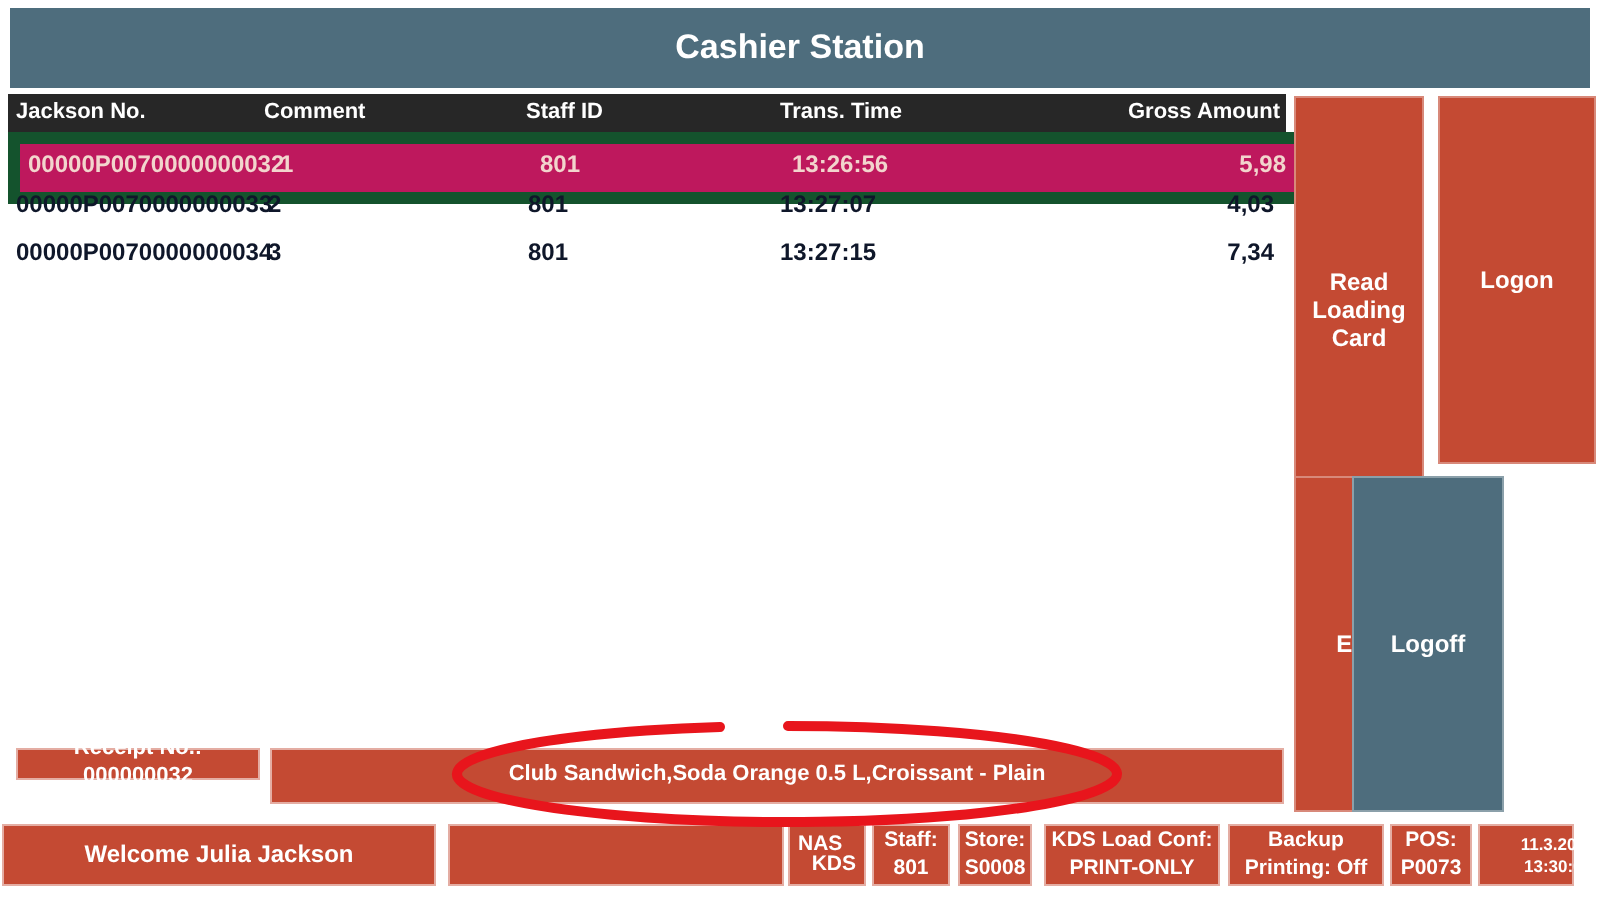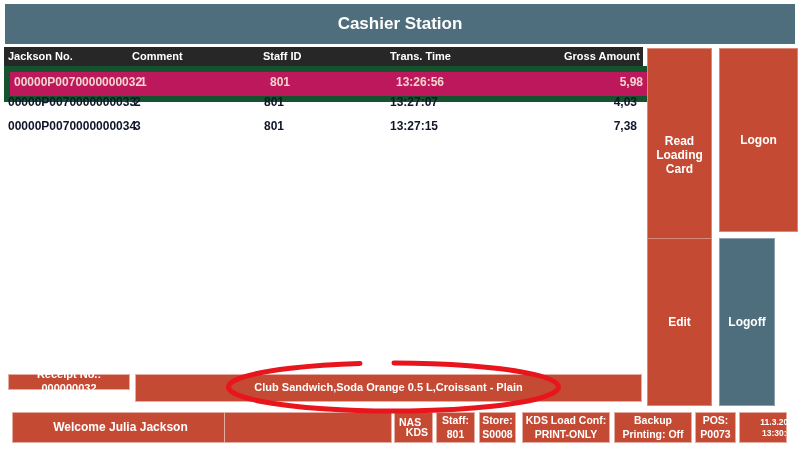--- a/index.html
+++ b/index.html
@@ -47,35 +47,35 @@
   
   .fn-btn{
     color:#ffffff;font-size:12px;font-weight:700;text-align:center;
     display:flex;align-items:center;justify-content:center;
     padding:0 4px;cursor:pointer;
     background:#c44a33;border:1px solid rgba(255,255,255,0.35);
   }
   .btn-read  {left:647px;top:48px; width:65px;height:213px;}
   .btn-logon {left:719px;top:48px; width:79px;height:184px;}
   .btn-edit  {left:647px;top:238px;width:65px;height:168px;}
-  .btn-logoff{left:719px;top:238px;width:56px;height:168px;background:#4e6d7d;}
+  .btn-logoff{left:676px;top:238px;width:76px;height:168px;background:#4e6d7d;}
 
   
   .red-box{
     background:#c44a33;color:#ffffff;font-weight:700;
     border:1px solid rgba(255,255,255,0.55);
     display:flex;flex-direction:column;align-items:center;justify-content:center;
     text-align:center;line-height:1.25;
   }
   .receipt-no-box{left:8px;top:374px;width:122px;height:16px;font-size:11px;}
   .items-bar{left:135px;top:374px;width:507px;height:28px;font-size:11px;}
 
   
   .sb{top:412px;height:31px;font-size:10.5px;}
-  .sb-welcome{left:12px;width:217px;font-size:12px;}
+  .sb-welcome{left:1px;width:217px;font-size:12px;}
   .sb-empty{left:224px;width:168px;}
   .sb-naskds{left:394px;width:39px;position:absolute;}
   .sb-naskds span{position:absolute;font-size:10.5px;}
   .sb-nas{top:3px;left:4px;}
   .sb-kds{bottom:3px;right:4px;}
   .sb-staff{left:436px;width:39px;}
   .sb-store{left:479px;width:37px;}
   .sb-kdsconf{left:522px;width:88px;}
   .sb-backup{left:614px;width:78px;}
   .sb-pos{left:695px;width:41px;}
@@ -114,21 +114,21 @@
     <span class="c-staff">801</span>
     <span class="c-time">13:27:07</span>
     <span class="c-amount">4,03</span>
   </div>
 
   <div class="row row3">
     <span class="c-receipt">00000P0070000000034</span>
     <span class="c-comment">3</span>
     <span class="c-staff">801</span>
     <span class="c-time">13:27:15</span>
-    <span class="c-amount">7,38</span>
+    <span class="c-amount">7,34</span>
   </div>
 </div>
 
 <div class="abs fn-btn btn-read">Read Loading Card</div>
 <div class="abs fn-btn btn-logon">Logon</div>
 <div class="abs fn-btn btn-edit">Edit</div>
 <div class="abs fn-btn btn-logoff">Logoff</div>
 
 <div class="abs red-box receipt-no-box">
   <span>Receipt No.:</span>

